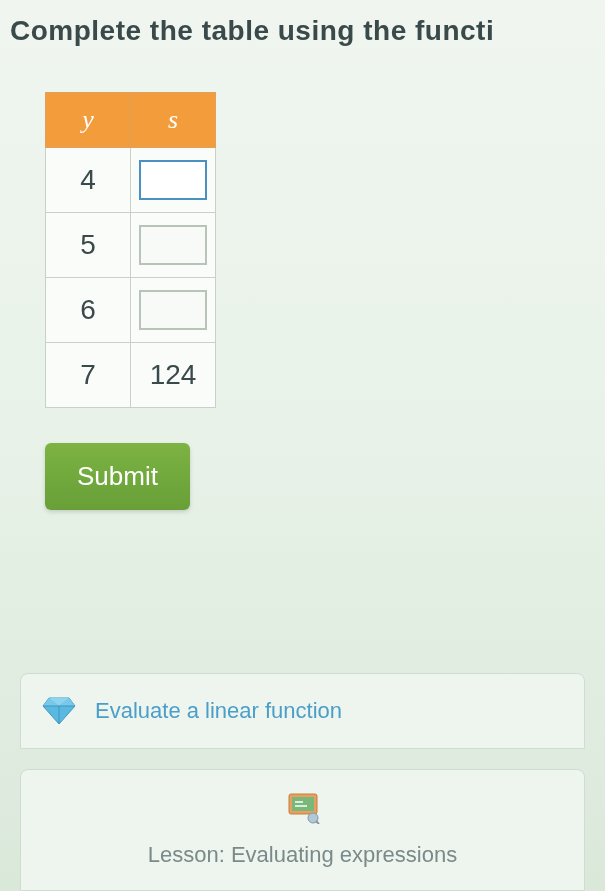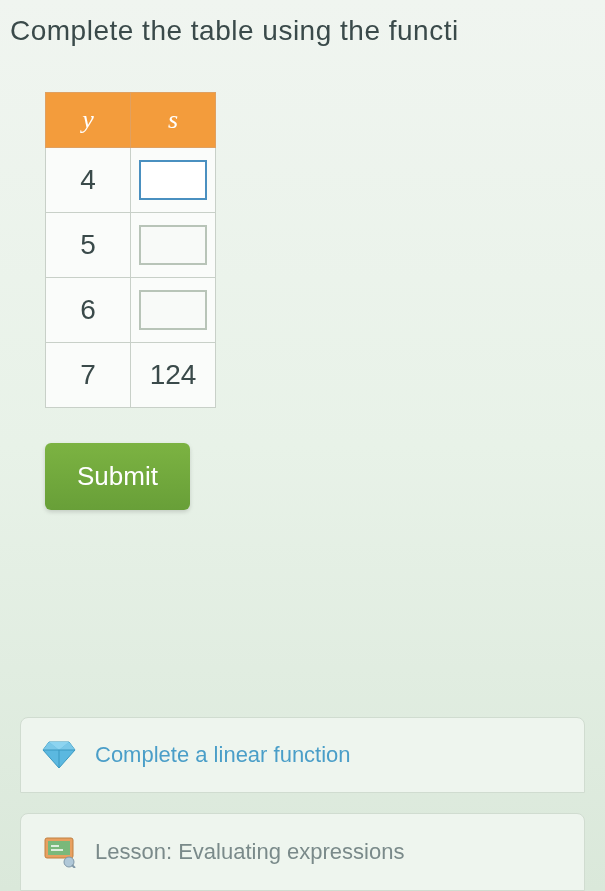--- a/index.html
+++ b/index.html
@@ -12,21 +12,21 @@
       background: linear-gradient(180deg, #f0f5f0 0%, #e8f2e8 50%, #dae8da 100%);
       width: 605px;
       height: 891px;
       overflow: hidden;
       position: relative;
     }
     .instruction {
       font-size: 28px;
       color: #3a4a4a;
       padding: 15px 0 0 10px;
-      font-weight: 400;
+      font-weight: 700;
       letter-spacing: 0.5px;
     }
     .table-container {
       margin: 45px 0 0 45px;
     }
     table {
       border-collapse: collapse;
       background: #fafcfa;
     }
     th {
@@ -91,20 +91,21 @@
       margin: 0 20px 20px 20px;
       padding: 22px 20px;
       display: flex;
       align-items: center;
       gap: 18px;
       cursor: pointer;
     }
     .lesson-link:last-child {
       margin-bottom: 0;
       border-radius: 8px 8px 0 0;
+      flex-direction: column;
     }
     .lesson-link-text {
       color: #4a9ec8;
       font-size: 22px;
     }
     .lesson-link-text.gray {
       color: #7a8a8a;
     }
     .diamond-icon {
       width: 36px;
@@ -164,21 +165,21 @@
 <div class="lesson-links">
   <div class="lesson-link">
     <svg class="diamond-icon" viewBox="0 0 36 30">
       <polygon points="8,2 28,2 34,10 18,28 2,10" fill="#5bb8e0" stroke="#3a98c0" stroke-width="1"></polygon>
       <polygon points="8,2 18,10 28,2" fill="#8dd4f0"></polygon>
       <polygon points="2,10 18,10 8,2" fill="#7ac8e8"></polygon>
       <polygon points="28,2 18,10 34,10" fill="#7ac8e8"></polygon>
       <line x1="2" y1="10" x2="34" y2="10" stroke="#3a98c0" stroke-width="1"></line>
       <line x1="18" y1="10" x2="18" y2="28" stroke="#3a98c0" stroke-width="1"></line>
     </svg>
-    <span class="lesson-link-text">Complete a linear function</span>
+    <span class="lesson-link-text">Evaluate a linear function</span>
   </div>
   <div class="lesson-link">
     <svg class="board-icon" viewBox="0 0 36 32">
       <rect x="4" y="2" width="28" height="20" rx="2" fill="#e8a060" stroke="#c08040" stroke-width="1"></rect>
       <rect x="7" y="5" width="22" height="14" fill="#7ab87a"></rect>
       <line x1="10" y1="10" x2="18" y2="10" stroke="#ffffff" stroke-width="1.5"></line>
       <line x1="10" y1="14" x2="22" y2="14" stroke="#ffffff" stroke-width="1.5"></line>
       <circle cx="28" cy="26" r="5" fill="#b0c8d8" stroke="#8098a8" stroke-width="1"></circle>
       <line x1="31" y1="29" x2="34" y2="32" stroke="#8098a8" stroke-width="2"></line>
     </svg>

